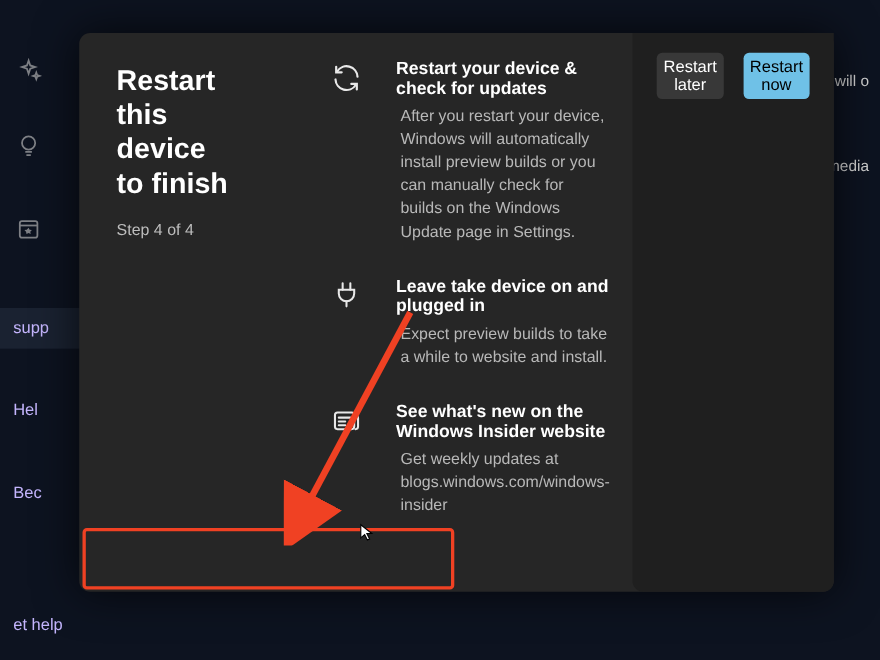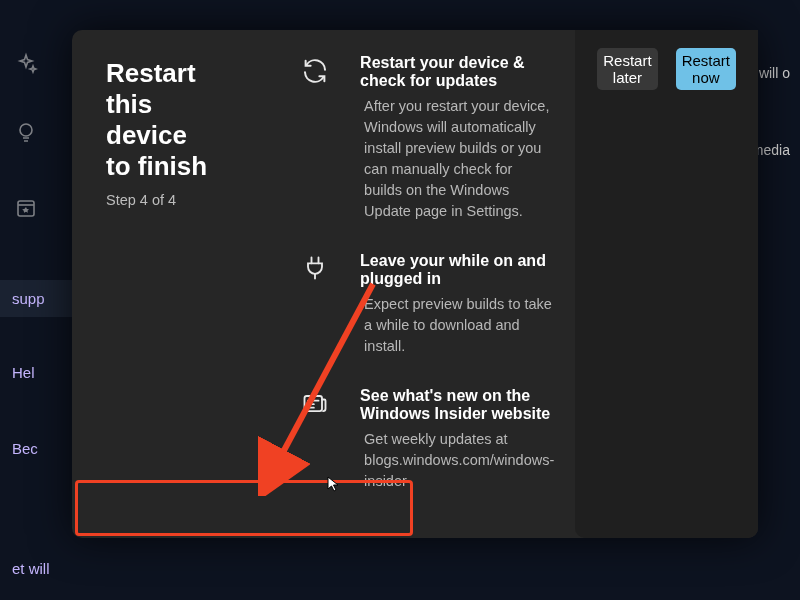--- a/index.html
+++ b/index.html
@@ -6,21 +6,21 @@
   
   .bg{position:absolute;inset:0}
   .bg .sideicon{position:absolute;left:14px;color:#c9c9c9;opacity:.6}
   .bg .sidetext{position:absolute;left:0;font-size:15px;color:#c4b5fd;padding:10px 12px}
   .bg .active{background:#1a2231}
   .bg .rtxt{position:absolute;right:10px;font-size:14px;color:#d0d0d0}
   
   .modal{position:absolute;left:72px;top:30px;width:686px;height:508px;background:#262626;border-radius:10px;box-shadow:0 0 40px rgba(0,0,0,.7);display:flex;flex-direction:row}
   .modal .head{padding:28px 34px 8px 34px}
   .modal h1{margin:0;font-size:26px;font-weight:600;color:#fff}
-  .modal .step{margin-top:10px;font-size:14.5px;color:#bdbdbd}
+  .modal .step{margin-top:20px;font-size:14.5px;color:#bdbdbd}
   .body{padding:24px 17px 10px 44px;flex:1}
   .row{display:flex;margin-bottom:26px}
   .row .ic{width:42px;display:flex;justify-content:center;padding-top:2px;color:#e8e8e8;flex-shrink:0}
   .row .txt{padding-left:24px}
   .row h3{margin:0 0 6px 0;font-size:16px;font-weight:600;color:#fff}
   .row p{margin:4px;font-size:14.5px;line-height:1.45;color:#b8b8b8}
   .footer{background:#1f1f1f;border-radius:0 0 10px 10px;padding:18px 22px;display:flex;gap:18px}
   .btn{flex:1;height:42px;border-radius:5px;font-size:15px;display:flex;align-items:center;justify-content:center;cursor:pointer;border:none}
   .primary{background:#6fc1e7;color:#000;font-weight:500}
   .secondary{background:#383838;color:#fff}
@@ -49,21 +49,21 @@
   <span class="sideicon" style="top:196px">
     <svg width="24" height="24" viewBox="0 0 24 24" fill="none" stroke="currentColor" stroke-width="1.6">
         <rect x="4" y="5" width="16" height="15" rx="2"></rect>
         <path d="M4 9h16"></path>
         <path d="M12 11l.9 1.9 2.1.3-1.5 1.5.4 2.1L12 15.8l-1.9 1-.4-2.1-1.5-1.5 2.1-.3z" fill="currentColor" stroke="none"></path>
       </svg>
   </span>
   <div class="sidetext active" style="top:280px;width:56px">supp</div>
   <div class="sidetext" style="top:354px">Hel</div>
   <div class="sidetext" style="top:430px">Bec</div>
-  <div class="sidetext" style="top:550px">et will</div>
+  <div class="sidetext" style="top:550px">et help</div>
   <div class="rtxt" style="top:65px">will o</div>
   <div class="rtxt" style="top:142px">l media</div>
 </div>
 
 <div class="modal">
   <div class="head">
     <h1>Restart this device to finish</h1>
     <div class="step">Step 4 of 4</div>
   </div>
   <div class="body">
@@ -85,22 +85,22 @@
 
     <div class="row">
       <div class="ic">
         <svg width="28" height="28" viewBox="0 0 24 24" fill="none" stroke="currentColor" stroke-width="1.6" stroke-linecap="round">
             <path d="M9 3v5M15 3v5"></path>
             <path d="M6 8h12v3a6 6 0 0 1-6 6 6 6 0 0 1-6-6z"></path>
             <path d="M12 17v4"></path>
           </svg>
       </div>
       <div class="txt">
-        <h3>Leave your while on and plugged in</h3>
-        <p>Expect preview builds to take a while to download and install.</p>
+        <h3>Leave take device on and plugged in</h3>
+        <p>Expect preview builds to take a while to website and install.</p>
       </div>
     </div>
 
     <div class="row">
       <div class="ic">
         <svg width="28" height="28" viewBox="0 0 24 24" fill="none" stroke="currentColor" stroke-width="1.6" stroke-linecap="round">
             <rect x="3" y="6" width="15" height="13" rx="2"></rect>
             <path d="M18 9h2a1 1 0 0 1 1 1v7a2 2 0 0 1-2 2"></path>
             <path d="M6 10h9M6 13h5M6 16h5"></path>
           </svg>

